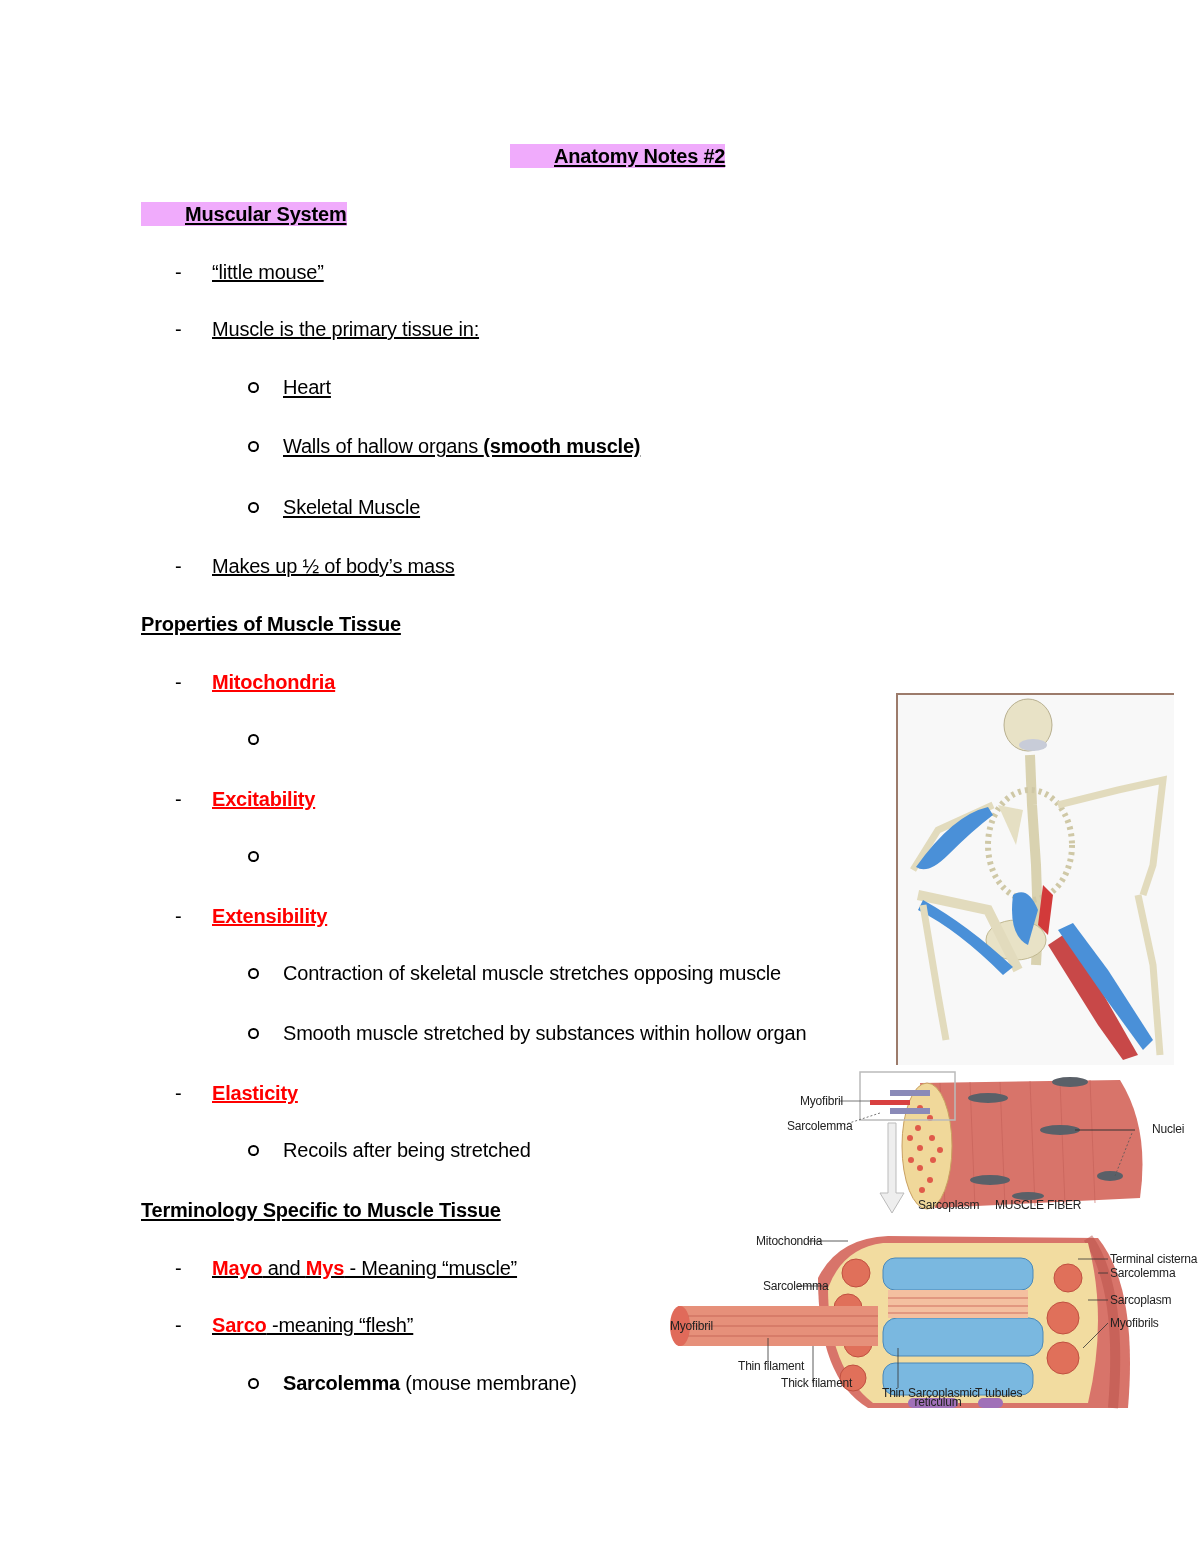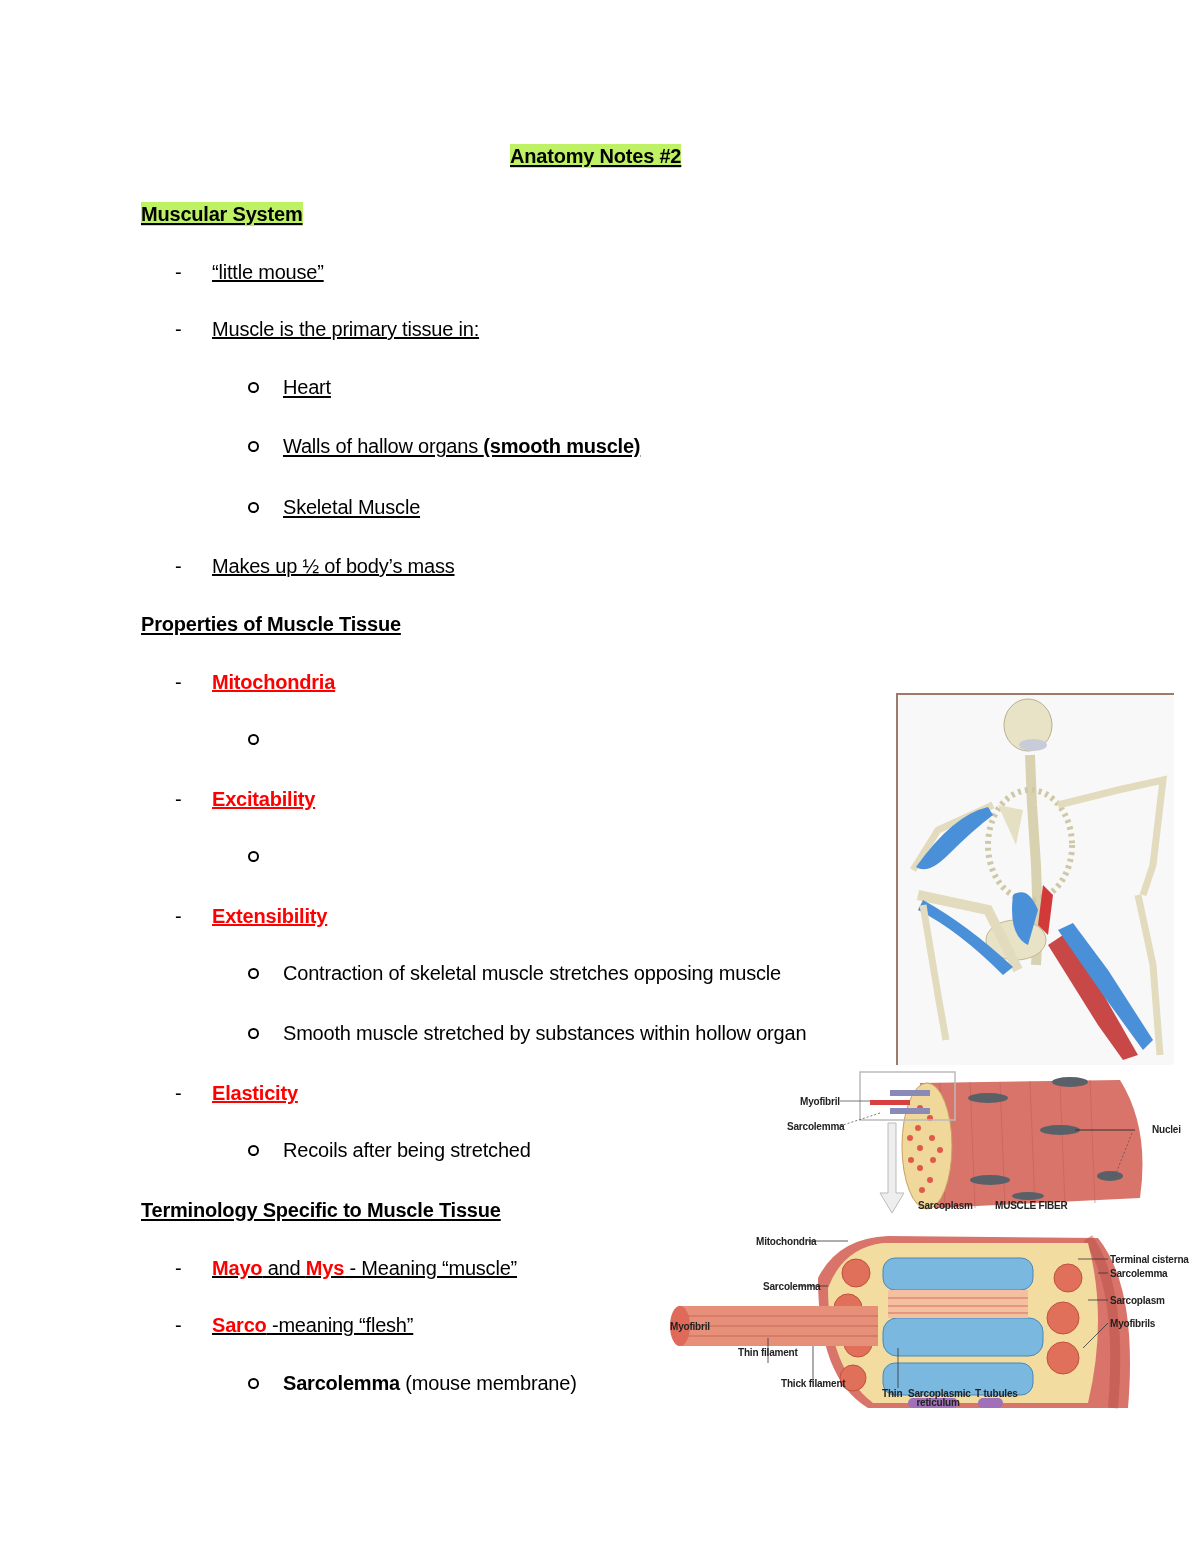--- a/index.html
+++ b/index.html
@@ -1,36 +1,36 @@
 <!DOCTYPE html>
 <html><head>
 <meta charset="utf-8">
 <style>
   html, body { margin: 0; padding: 0; background: #ffffff; }
   body { width: 1200px; height: 1553px; position: relative; overflow: hidden;
          font-family: "Liberation Sans", "DejaVu Sans", sans-serif; color: #000; }
   .page { position: absolute; left: 0; top: 0; width: 1200px; height: 1553px; }
   .line { position: absolute; font-size: 20px; line-height: 24px; white-space: nowrap; letter-spacing: -0.2px; }
-  .hl { background: #bef264; }
+  .hl { background: #f0abfc; padding-left: 44px; }
   .u { text-decoration: underline; text-underline-offset: 2px; }
   .b { font-weight: bold; }
   .red { color: #ff0000; }
   .title { left: 510px; top: 144px; font-weight: bold; }
   .h1 { left: 141px; font-weight: bold; }
   .dash { position: absolute; left: 175px; font-size: 20px; line-height: 24px; }
   .l1 { left: 212px; text-decoration: underline; }
   .circ { position: absolute; left: 248px; width: 7px; height: 7px; border: 2.5px solid #000; border-radius: 50%; }
   .l2 { left: 283px; }
 
   
   .fig-skeleton { position: absolute; left: 896px; top: 693px; width: 278px; height: 372px;
      border-top: 2px solid #9c7b6b; border-left: 2px solid #9c7b6b; background: #f7f7f7; box-sizing: border-box; overflow: hidden; }
   .fig-fiber { position: absolute; left: 770px; top: 1068px; width: 420px; height: 150px; }
   .fig-myofib { position: absolute; left: 668px; top: 1228px; width: 525px; height: 185px; }
-  .lbl { position: absolute; font-size: 10px; line-height: 9px; color: #222; font-weight: bold; white-space: nowrap; letter-spacing: -0.2px; }
+  .lbl { position: absolute; font-size: 12px; line-height: 9px; color: #222; font-weight: normal; white-space: nowrap; letter-spacing: -0.2px; }
 </style>
 </head>
 <body>
 
 <div class="page">
 
   <div class="line title u hl">Anatomy Notes #2</div>
 
   <div class="line h1 u hl" style="top:202px">Muscular System</div>
 
@@ -237,21 +237,21 @@
         <line x1="230" y1="120" x2="230" y2="160"></line>
         <line x1="410" y1="31" x2="440" y2="31"></line>
         <line x1="430" y1="45" x2="440" y2="45"></line>
         <line x1="420" y1="72" x2="440" y2="72"></line>
         <line x1="415" y1="120" x2="440" y2="95"></line>
       </g>
     </svg>
     <span class="lbl" style="left:88px;top:9px">Mitochondria</span>
     <span class="lbl" style="left:95px;top:54px">Sarcolemma</span>
     <span class="lbl" style="left:2px;top:94px">Myofibril</span>
-    <span class="lbl" style="left:70px;top:120px">Thin filament</span>
+    <span class="lbl" style="left:70px;top:134px">Thin filament</span>
     <span class="lbl" style="left:113px;top:151px">Thick filament</span>
     <span class="lbl" style="left:214px;top:161px">Thin</span>
     <span class="lbl" style="left:240px;top:161px;width:60px;white-space:normal;text-align:center">Sarcoplasmic reticulum</span>
     <span class="lbl" style="left:307px;top:161px">T tubules</span>
     <span class="lbl" style="left:442px;top:27px">Terminal cisterna</span>
     <span class="lbl" style="left:442px;top:41px">Sarcolemma</span>
     <span class="lbl" style="left:442px;top:68px">Sarcoplasm</span>
     <span class="lbl" style="left:442px;top:91px">Myofibrils</span>
   </div>
 

